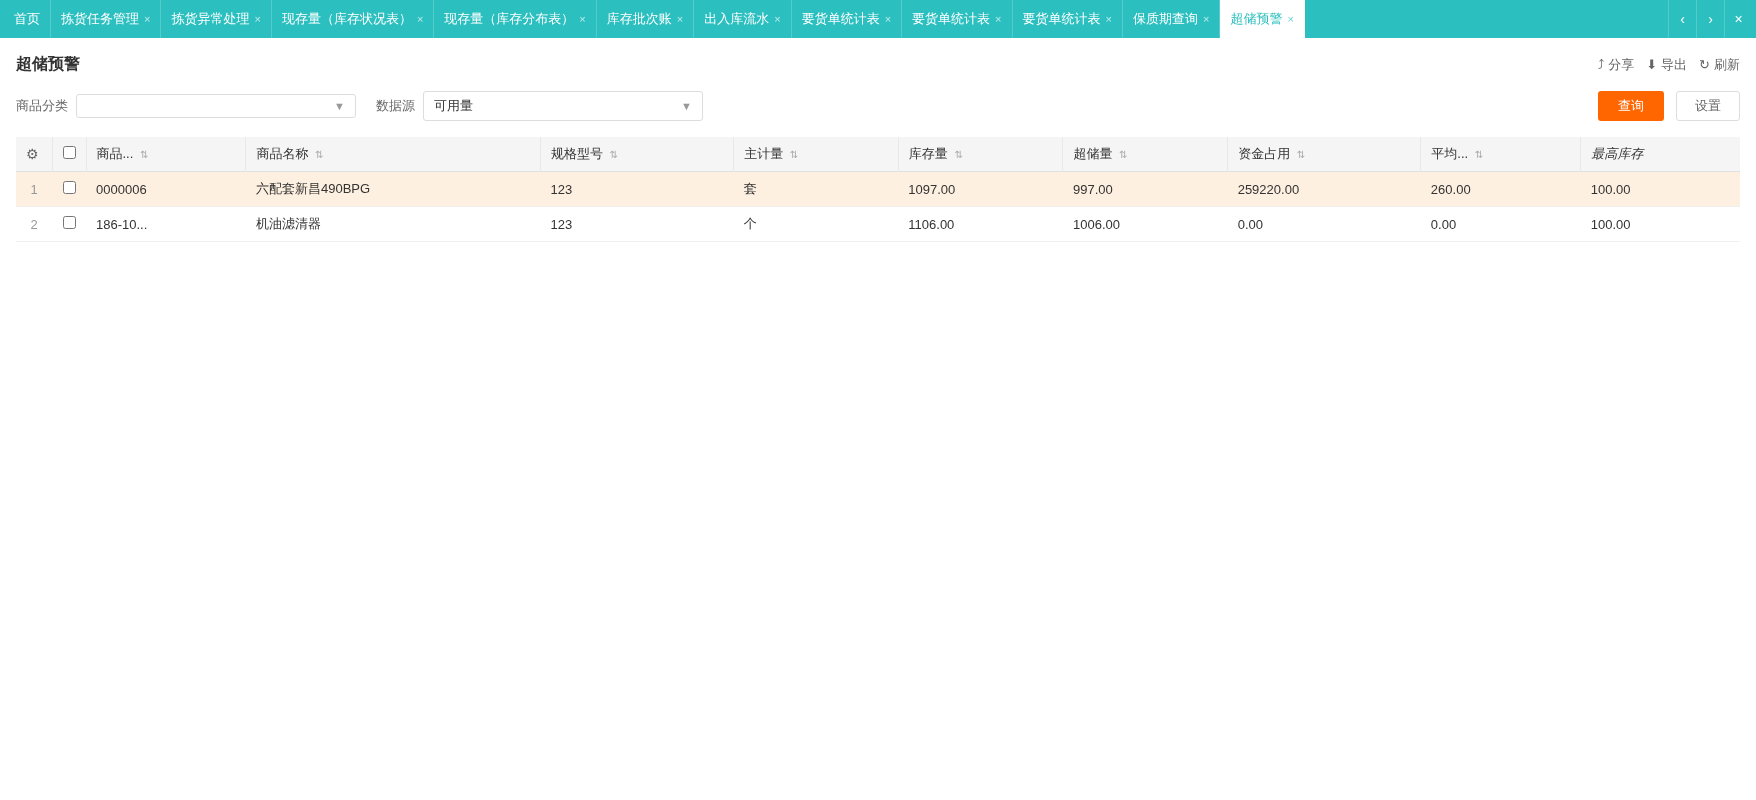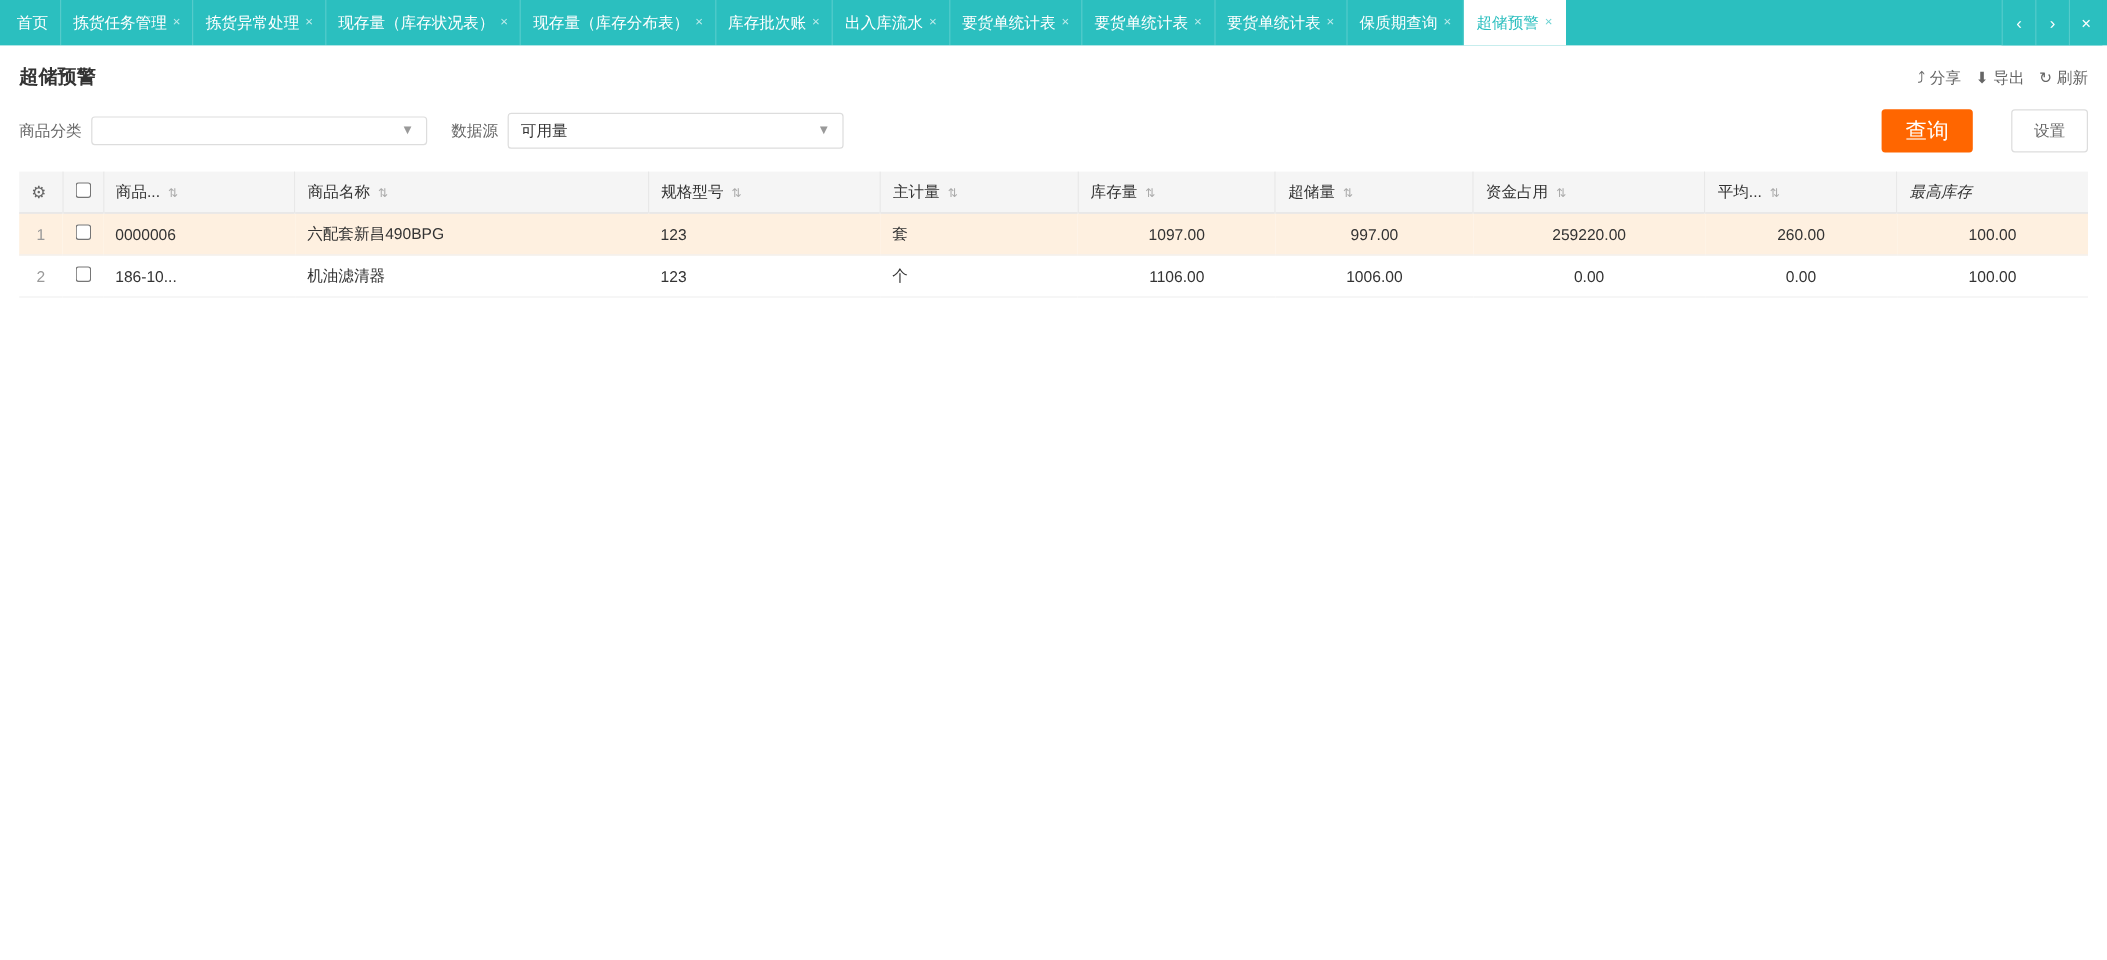--- a/index.html
+++ b/index.html
@@ -120,33 +120,33 @@
       color: #333;
       justify-content: space-between;
     }
     .filter-select .arrow { color: #999; font-size: 11px; }
     .btn-query {
       background: #f60;
       color: #fff;
       border: none;
       border-radius: 3px;
       padding: 6px 20px;
-      font-size: 18px;
+      font-size: 13px;
       cursor: pointer;
       margin-left: auto;
     }
     .btn-settings {
       background: #fff;
       color: #666;
       border: 1px solid #ddd;
       border-radius: 3px;
       padding: 5px 18px;
       font-size: 13px;
       cursor: pointer;
-      margin-left: 24px;
+      margin-left: 4px;
     }
 
     
     .data-table {
       width: 100%;
       border-collapse: collapse;
       font-size: 13px;
     }
     .data-table thead tr {
       background: #f5f5f5;
@@ -171,21 +171,21 @@
     .sort-icon { color: #aaa; font-size: 10px; margin-left: 3px; }
     .col-checkbox { width: 32px; text-align: center; }
     .col-settings { width: 36px; text-align: center; }
 
     .checkbox-cell { text-align: center; }
     input[type="checkbox"] { cursor: pointer; accent-color: #2bbfbf; }
 
     .gear-icon { font-size: 14px; color: #666; cursor: pointer; }
 
     
-    .num { text-align: center; }
+    .num { text-align: left; }
   </style>
 </head>
 <body>
 
 <div class="top-nav">
   <div class="nav-tab">
     <span>首页</span>
   </div>
   <div class="nav-tab">
     <span>拣货任务管理</span>

